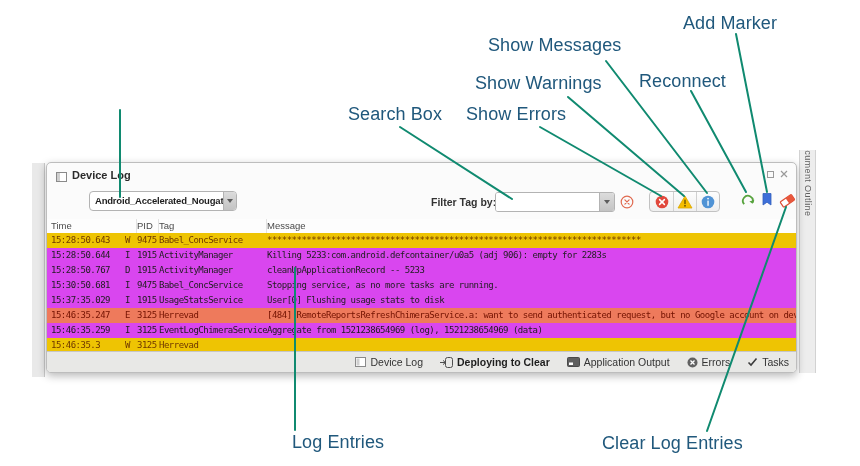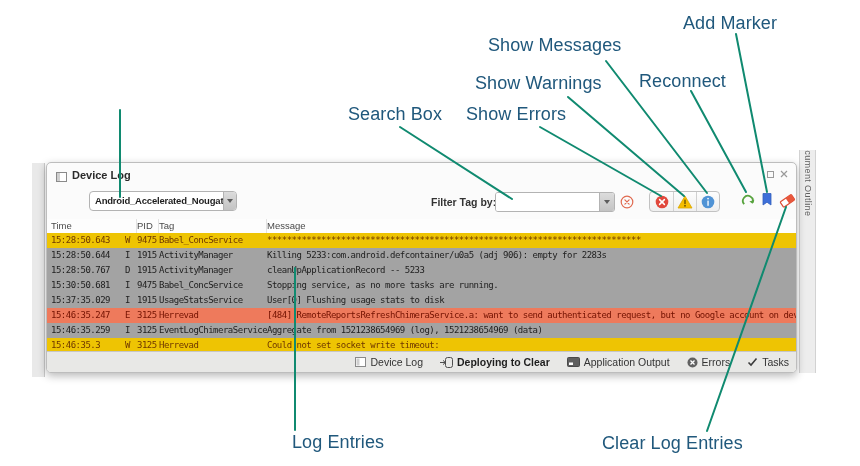--- a/index.html
+++ b/index.html
@@ -90,21 +90,21 @@
     border:1px solid #c2c2c2; border-radius:4px; overflow:hidden;
     background:linear-gradient(#fdfdfd,#efefef);
   }
   .filter-group .cell { width:23px; display:flex; align-items:center; justify-content:center; }
   .filter-group .cell + .cell { border-left:1px solid #d0d0d0; }
   .reconnect { left:693px; top:30px; width:16px; height:16px; }
   .add-marker { left:714px; top:29px; width:12px; height:15px; }
   .clear-log { left:731px; top:29px; width:18px; height:16px; }
 
   
-  .ltable { position:absolute; left:0; top:56px; right:0; background:#a3a3a3; }
+  .ltable { position:absolute; left:0; top:56px; right:0; background:#d946ef; }
   .lhead, .lrow {
     display:grid; grid-template-columns:74px 12px 22px 108px 1fr;
     padding-left:4px; white-space:nowrap;
   }
   .lhead { height:14px; font-size:9.5px; color:#4a4a4a; line-height:14px;
     background:#fdfdfd; }
   .lhead .hsep { border-right:1px solid #e2e2e2; }
   .lrow {
     height:15px; line-height:15px; font-family:"DejaVu Sans Mono", monospace;
     font-size:9px; letter-spacing:-0.5px; color:#1d1d1d;
@@ -293,21 +293,20 @@
             <div>I</div>
             <div>3125</div>
             <div>EventLogChimeraService</div>
             <div>Aggregate from 1521238654969 (log), 1521238654969 (data)</div>
           </div>
           <div class="lrow row-warning">
             <div>15:46:35.3</div>
             <div>W</div>
             <div>3125</div>
             <div>Herrevad</div>
-            <div>Could not set socket write timeout:</div>
           </div>
         </div>
     </div>
 
     <div class="statusbar">
         <div class="sb-item">
           <span>
             <svg width="11" height="10">
               <rect x="0.5" y="0.5" width="10" height="9" fill="#fff" stroke="#8a8a8a"></rect>
               <rect x="1.5" y="1.5" width="3" height="7" fill="#cfcfcf"></rect>

